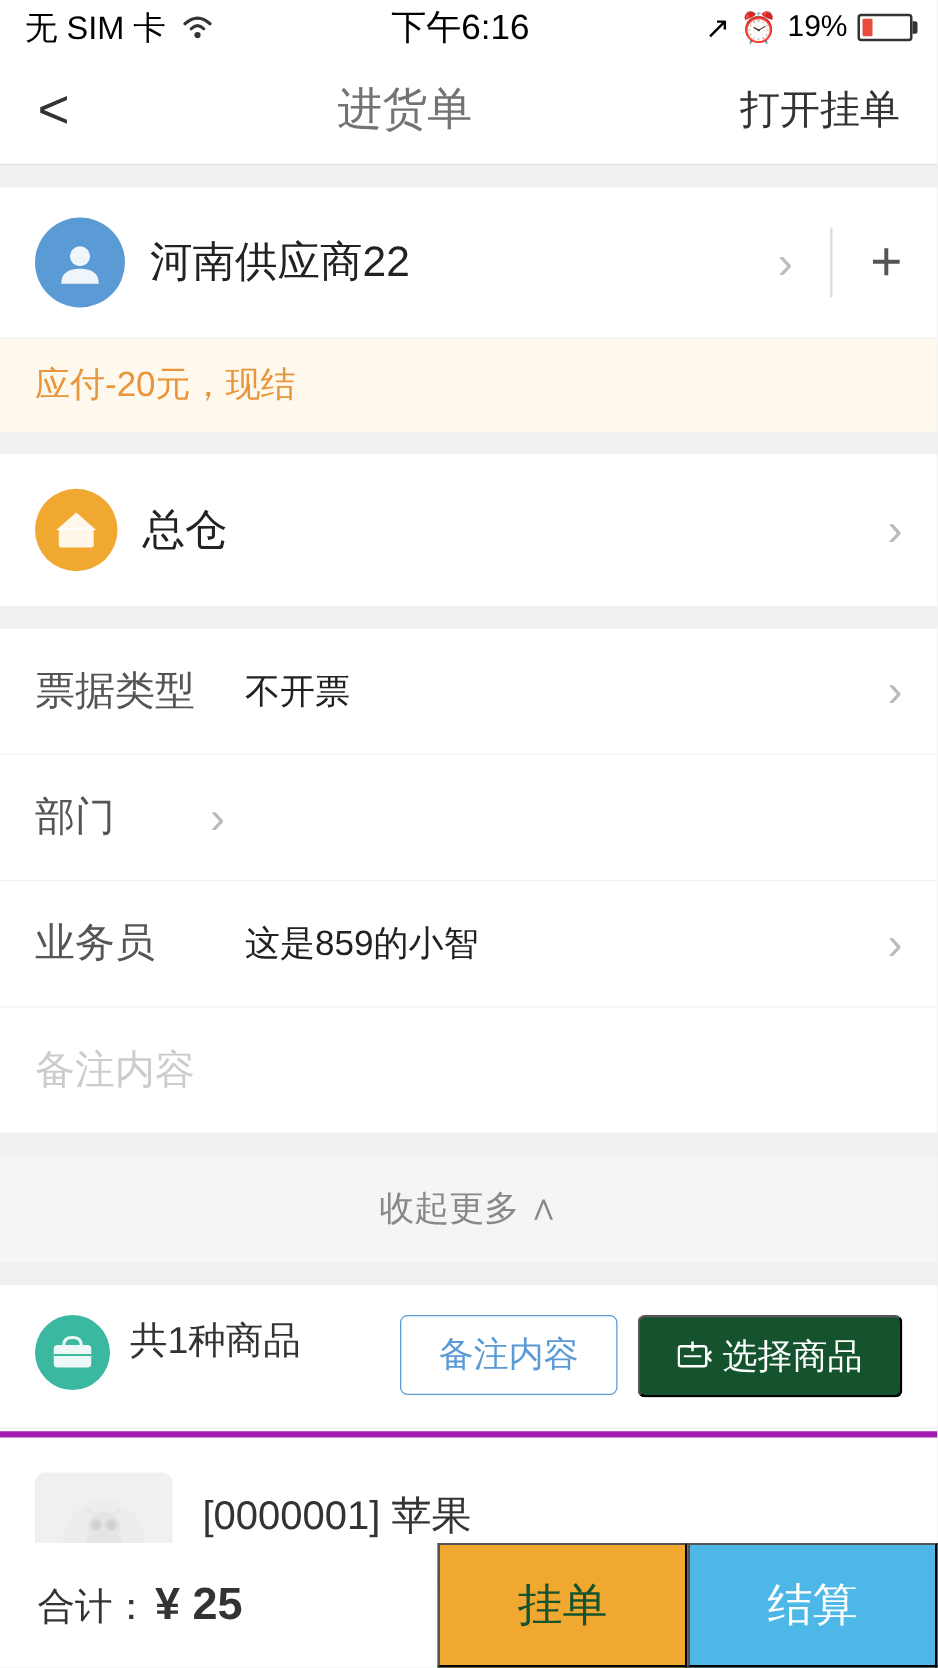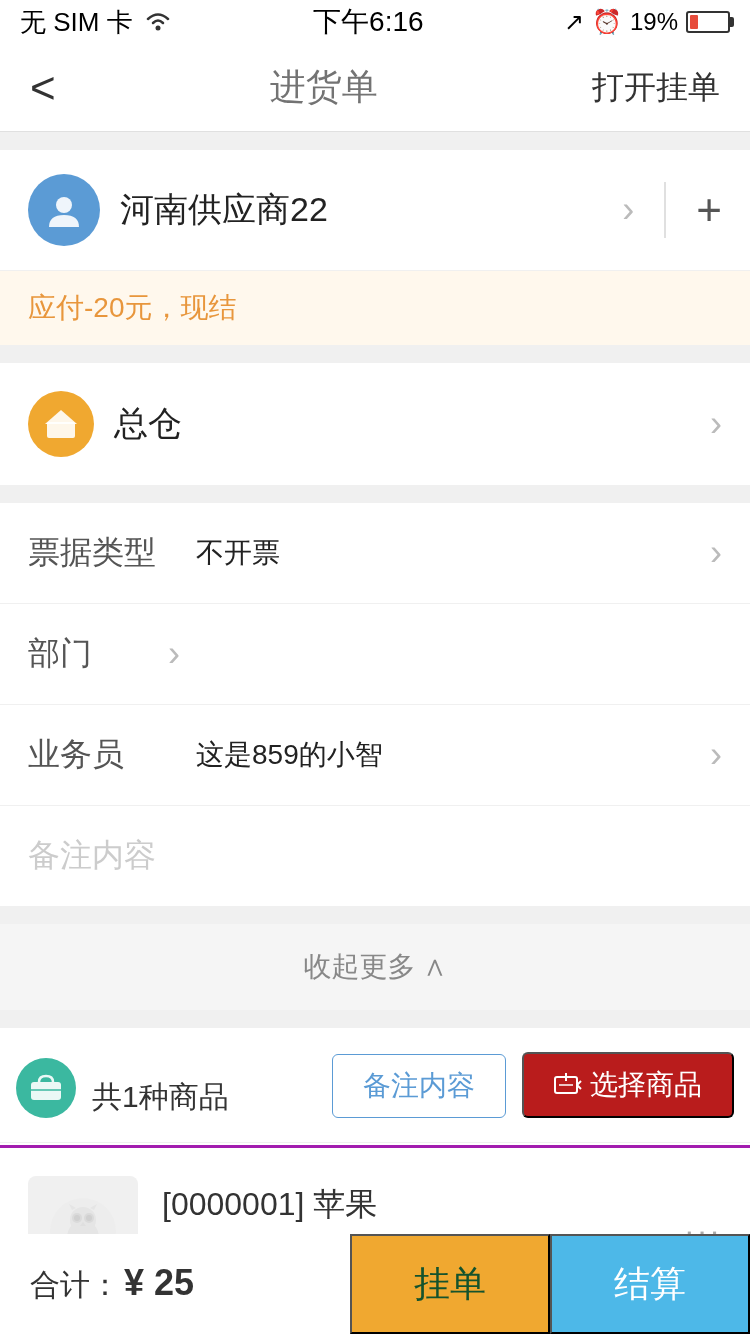--- a/index.html
+++ b/index.html
@@ -177,22 +177,22 @@
       text-align: center;
       padding: 24px;
       font-size: 28px;
       color: #888;
     }
 
     
     .product-header {
       background: #fff;
       display: flex;
-      align-items: flex-end;
-      padding: 24px 16px;
+      align-items: flex-start;
+      padding: 24px 28px;
       border-bottom: 1px solid #f0f0f0;
     }
     .product-icon {
       width: 60px; height: 60px;
       border-radius: 50%;
       background: #3bb8a0;
       display: flex; align-items: center; justify-content: center;
       color: white; font-size: 30px;
       flex-shrink: 0;
       margin-right: 16px;
@@ -205,21 +205,21 @@
     .btn-edit {
       border: 1.5px solid #5b9bd5;
       color: #5b9bd5;
       background: #fff;
       padding: 12px 30px;
       font-size: 28px;
       border-radius: 6px;
       margin-right: 16px;
     }
     .btn-select {
-      background: #b91c1c;
+      background: #14532d;
       color: #fff;
       padding: 12px 30px;
       font-size: 28px;
       border-radius: 6px;
       display: flex;
       align-items: center;
       gap: 8px;
     }
 
     
@@ -392,21 +392,21 @@
           <line x1="12" y1="0" x2="12" y2="8" stroke="white" stroke-width="2"></line>
           <line x1="8" y1="4" x2="16" y2="4" stroke="white" stroke-width="2"></line>
           <line x1="5" y1="12" x2="19" y2="12" stroke="white" stroke-width="1.5"></line>
           <line x1="23" y1="12" x2="27" y2="8" stroke="white" stroke-width="2"></line>
           <line x1="23" y1="12" x2="27" y2="16" stroke="white" stroke-width="2"></line>
         </svg>
         <span>选择商品</span>
       </button>
     </div>
 
-    <div class="product-item" style="border-top:3px solid #a21caf;">
+    <div class="product-item" style="border-top:5px solid #a21caf;align-items:flex-end;">
       <div class="product-thumb">
         <div class="owl-icon">
           <svg width="70" height="70" viewBox="0 0 70 70" fill="none">
             <circle cx="35" cy="35" r="33" fill="#e8e8e8"></circle>
 
             <ellipse cx="35" cy="42" rx="16" ry="18" fill="#ccc"></ellipse>
 
             <circle cx="35" cy="24" r="13" fill="#ccc"></circle>
 
             <circle cx="29" cy="22" r="5" fill="#aaa"></circle>

